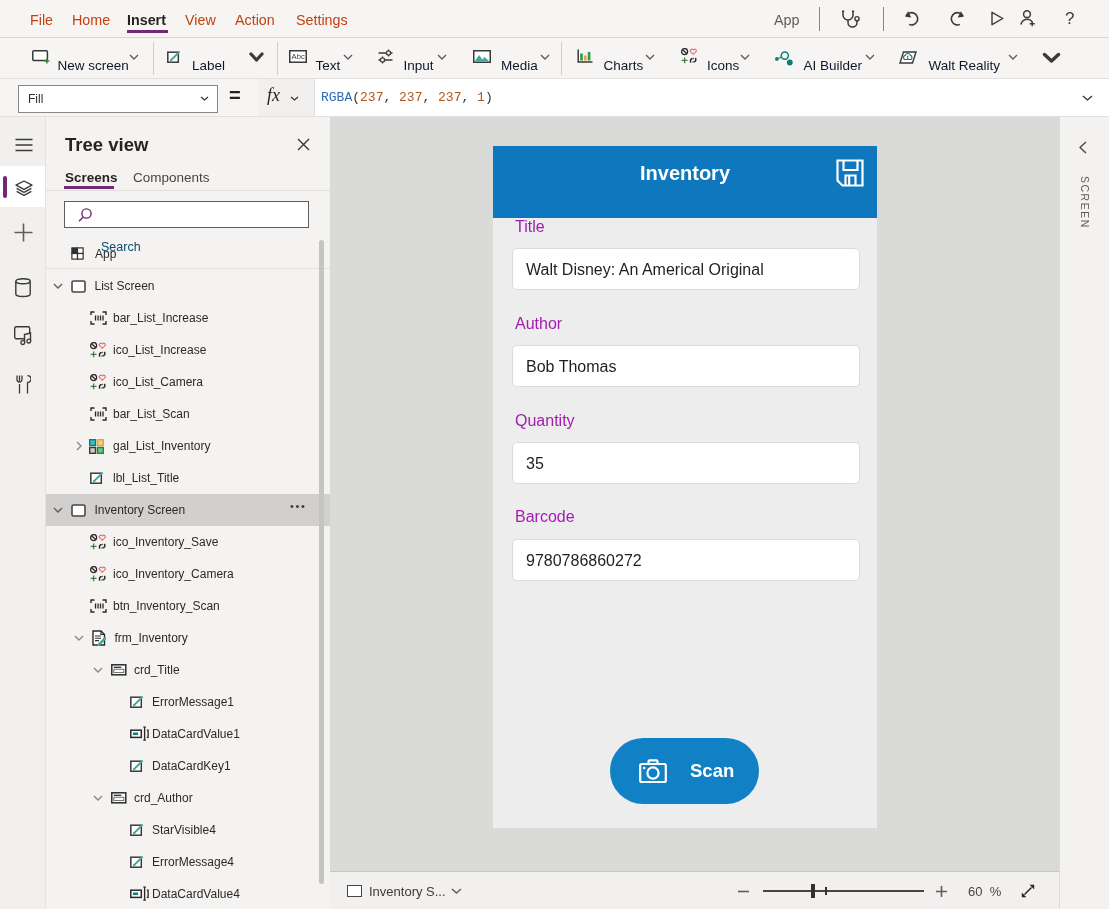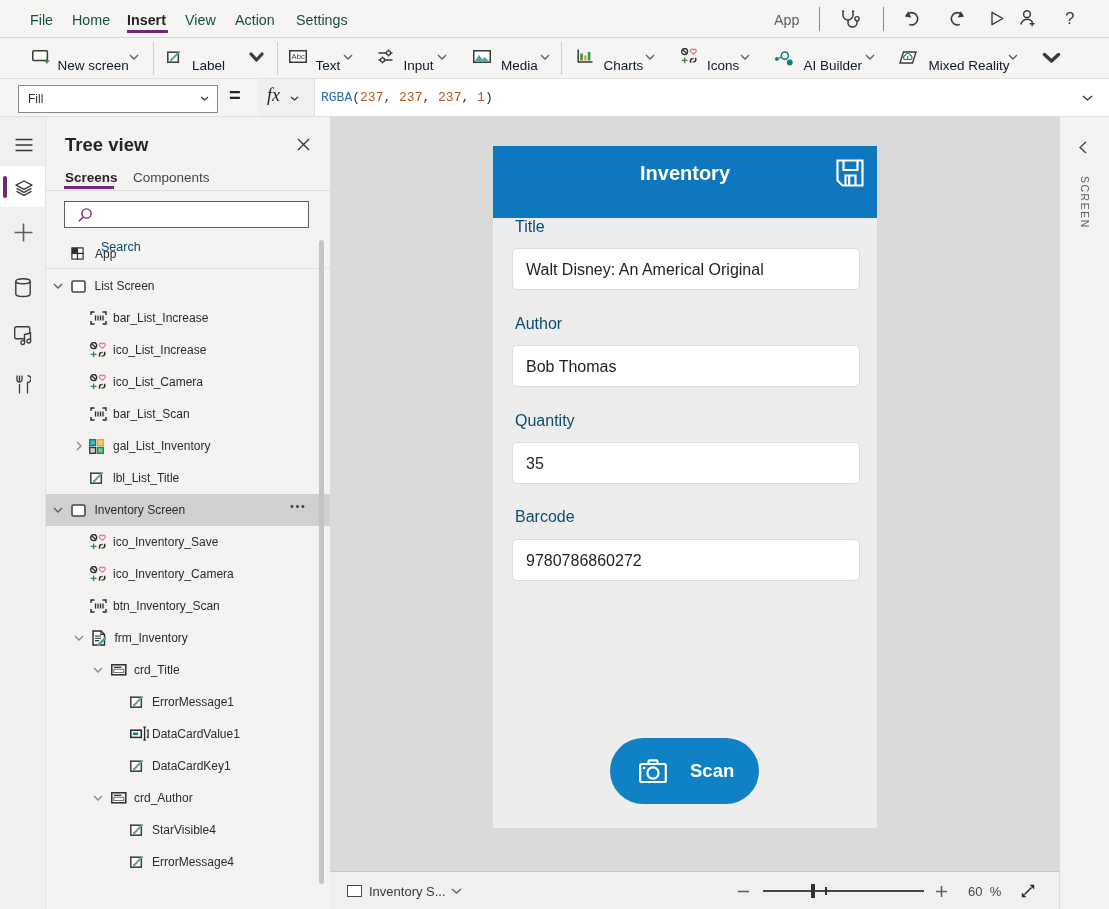--- a/index.html
+++ b/index.html
@@ -3,21 +3,21 @@
 <meta charset="utf-8">
 <style>
   * { margin:0; padding:0; box-sizing:border-box; }
   html,body { width:1109px; height:909px; overflow:hidden; }
   body { font-family:"Liberation Sans", sans-serif; color:#323130; }
   #app { position:relative; width:1109px; height:909px; background:#f6f5f4; }
   .abs { position:absolute; }
   svg.abs { display:block; }
 
   #menubar { left:0; top:0; width:1109px; height:38px; background:#f6f5f4; border-bottom:1px solid #d8d6d4; }
-  .menuitem { position:absolute; top:2px; height:37px; line-height:37px; font-size:14.3px; color:#14532d; }
+  .menuitem { position:absolute; top:2px; height:37px; line-height:37px; font-size:14.3px; color:#c2410c; }
   #ins-underline { position:absolute; left:127px; top:30px; width:41px; height:3px; background:#742774; }
 
   #toolbar { left:0; top:38px; width:1109px; height:41px; background:#f6f5f4; border-bottom:1px solid #e3e1df; }
   .tbsep { position:absolute; top:4px; height:33px; width:1px; background:#d0cecc; }
   .tbtext { position:absolute; top:8px; height:40px; line-height:40px; font-size:13.5px; color:#0f172a; }
 
   #formulabar { left:0; top:79px; width:1109px; height:38px; background:#f6f5f4; border-bottom:1px solid #e1dfdd; }
   #fillcombo { position:absolute; left:18px; top:6px; width:200px; height:28px; background:#fff; border:1px solid #8a8886; }
   #fillcombo span { position:absolute; left:9px; top:6px; font-size:12px; color:#323130; }
   #eq { position:absolute; left:229px; top:5px; font-size:20px; font-weight:bold; color:#242322; }
@@ -42,21 +42,21 @@
   .trow .tl { position:absolute; top:9px; font-size:12px; color:#2b2a29; }
   #selrow { position:absolute; left:0; top:377px; width:284px; height:32px; background:#d2d0ce; }
   #approwline { position:absolute; left:0; top:151px; width:284px; height:1px; background:#e3e1df; }
   #treescroll { position:absolute; left:273px; top:123px; width:5px; height:644px; background:#c6c4c2; border-radius:3px; }
   .dots { position:absolute; font-size:11px; color:#3b3a39; letter-spacing:1.6px; }
 
   #canvas { left:330px; top:117px; width:729px; height:754px; background:#dadad9; }
   #phone { position:absolute; left:163px; top:29px; width:384px; height:682px; background:#ededed; }
   #phead { position:absolute; left:0; top:0; width:384px; height:72px; background:#0e77bd; }
   #ptitle { position:absolute; left:0; top:16px; width:384px; text-align:center; font-size:20px; font-weight:bold; color:#fff; }
-  .flabel { position:absolute; left:22px; font-size:16px; color:#0c4a6e; }
+  .flabel { position:absolute; left:22px; font-size:16px; color:#a21caf; }
   .finput { position:absolute; left:19px; width:348px; height:42px; background:#fff; border:1px solid #dcdbda; border-radius:5px; }
   .finput span { position:absolute; left:13px; top:12px; font-size:16px; color:#1f1f1f; }
   #scanbtn { position:absolute; left:117px; top:592px; width:149px; height:66px; background:#1181c5; border-radius:33px; }
   #scantext { position:absolute; left:80px; top:22px; font-size:18.5px; font-weight:bold; color:#fff; }
 
   #rightstrip { left:1059px; top:117px; width:50px; height:792px; background:#f3f2f1; border-left:1px solid #dddbd9; }
   #screenword { position:absolute; left:19px; top:59px; font-size:10.5px; letter-spacing:1.5px; color:#605e5c; writing-mode:vertical-lr; }
 
   #bottombar { left:330px; top:871px; width:729px; height:38px; background:#f1f0ef; border-top:1px solid #c8c6c4; }
   #bbscreen { position:absolute; left:17px; top:13px; width:15px; height:12px; background:#fff; border:1.5px solid #484644; }
@@ -109,21 +109,21 @@
 <span class="tbsep" style="left:277px"></span>
 <span class="tbsep" style="left:561px"></span>
 <span class="tbtext" style="left:57.5px">New screen</span>
 <span class="tbtext" style="left:192px">Label</span>
 <span class="tbtext" style="left:315.5px">Text</span>
 <span class="tbtext" style="left:403.5px">Input</span>
 <span class="tbtext" style="left:501px">Media</span>
 <span class="tbtext" style="left:603.5px">Charts</span>
 <span class="tbtext" style="left:707px">Icons</span>
 <span class="tbtext" style="left:803.5px">AI Builder</span>
-<span class="tbtext" style="left:928.5px">Mixed Reality</span>
+<span class="tbtext" style="left:928.5px">Walt Reality</span>
 <svg class="abs" style="left:31.5px;top:12px" width="18" height="15" viewBox="0 0 18 15" fill="none">
         <rect x="0.8" y="0.8" width="14.6" height="9.7" rx="1" stroke="#3b3a39" stroke-width="1.5" fill="#fff"></rect>
         <path d="M12.4 11 H17.4 M14.9 8.5 V13.5" stroke="#2c8a3c" stroke-width="1.5"></path>
       </svg>
 <svg class="abs" style="left:167px;top:12px" width="13" height="14" viewBox="0 0 13 14" fill="none">
         <rect x="0.8" y="2.2" width="10.5" height="10" stroke="#3b3a39" stroke-width="1.5" fill="#fff"></rect>
         <path d="M4.0 10.2 L12.1 2.1" stroke="#45a8a0" stroke-width="2.0" stroke-linecap="round"></path>
         <path d="M3.3 10.9 l1.6 -0.4 -1.2 -1.2 z" fill="#45a8a0"></path>
       </svg>
 <svg class="abs" style="left:289px;top:12px" width="18" height="13" viewBox="0 0 18 13" fill="none">
@@ -452,20 +452,29 @@
         </svg>
 <span class="tl" style="left:106px">StarVisible4</span>
 </div>
 <div class="trow" style="top:729px">
 <svg class="abs" style="left:84px;top:9px" width="13" height="14" viewBox="0 0 13 14" fill="none">
           <rect x="0.8" y="2.2" width="10.5" height="10" stroke="#3b3a39" stroke-width="1.5" fill="#fff"></rect>
           <path d="M4.0 10.2 L12.1 2.1" stroke="#45a8a0" stroke-width="2.0" stroke-linecap="round"></path>
           <path d="M3.3 10.9 l1.6 -0.4 -1.2 -1.2 z" fill="#45a8a0"></path>
         </svg>
 <span class="tl" style="left:106px">ErrorMessage4</span>
+</div>
+<div class="trow" style="top:761px">
+<svg class="abs" style="left:84px;top:8px" width="19" height="16" viewBox="0 0 19 16" fill="none">
+          <rect x="0.8" y="4.2" width="10.5" height="7.2" stroke="#2b2a29" stroke-width="1.5" fill="#fff"></rect>
+          <rect x="2.9" y="6.5" width="5.2" height="2.6" fill="#13807c"></rect>
+          <path d="M13.3 1.2 h2.6 M14.6 1.2 V14.2 M13.3 14.2 h2.6" stroke="#2b2a29" stroke-width="1.3"></path>
+          <path d="M16.8 4.2 h1.3 v7.2 h-1.3" stroke="#2b2a29" stroke-width="1.3"></path>
+        </svg>
+<span class="tl" style="left:106px">DataCardValue4</span>
 </div>
 <div id="treescroll"></div>
 </div>
 <div id="canvas" class="abs">
 <div id="phone">
 <div id="phead">
           <div id="ptitle">Inventory</div>
 <svg class="abs" style="left:343px;top:13px" width="28" height="28" viewBox="0 0 28 28" fill="none">
             <path d="M1.5 1.5 H26.5 V26.5 H6.5 L1.5 21.5 Z" stroke="#fff" stroke-width="2.2" fill="none"></path>
             <path d="M7.5 1.5 V11 H21.5 V1.5" stroke="#fff" stroke-width="2.2" fill="none"></path>

